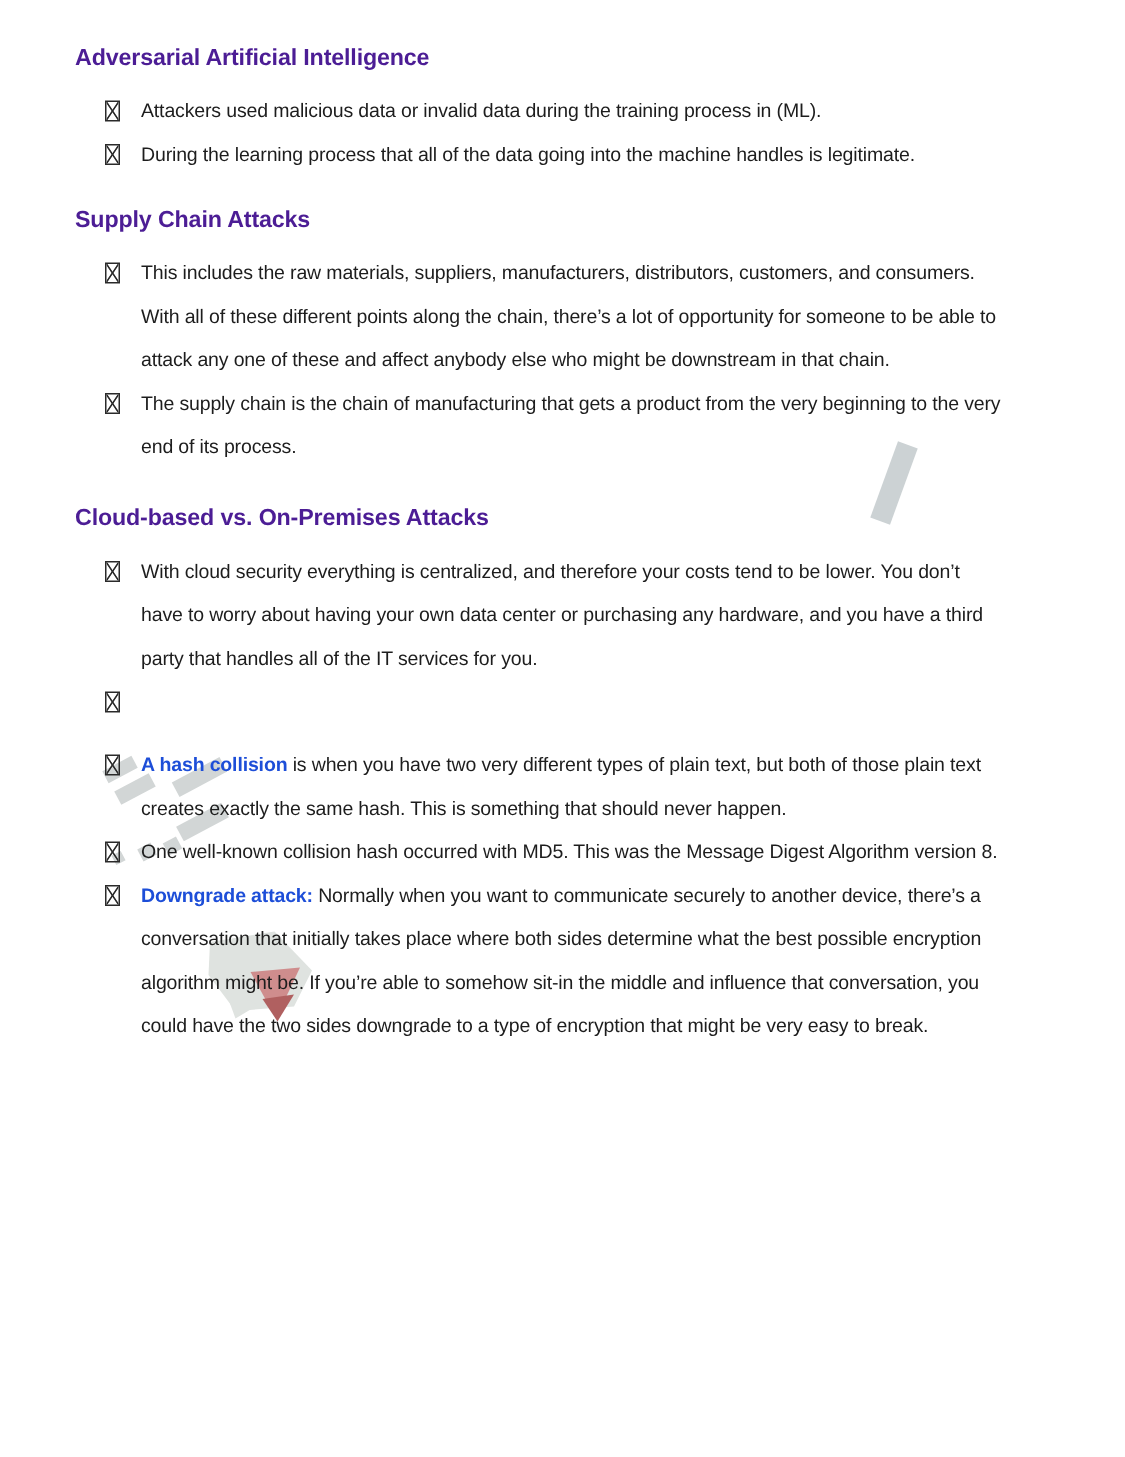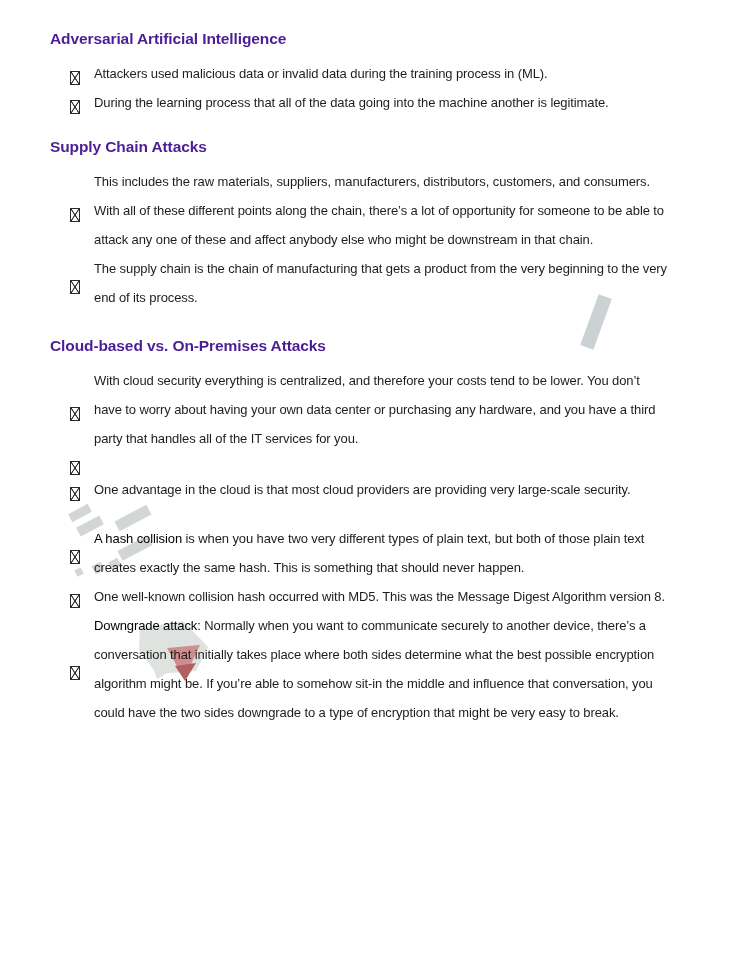--- a/index.html
+++ b/index.html
@@ -26,40 +26,40 @@
     line-height:20px;
     margin:0 0 10px 0;
   }
   .section{margin:0;}
   .section.s2{margin-top:20px;}
   .section.s3{margin-top:24px;}
   .section.s4{margin-top:20px;}
   .bullet{
     display:flex;
     padding-left:20px;
-    align-items:center;
+    align-items:flex-start;
   }
   .tofu{
     flex:0 0 auto;
     width:8px;height:12px;
     border:1.3px solid #2a2a2a;
     margin:8px 14px 0 0;
     background-image:
       linear-gradient(to top right, transparent 44%, #2a2a2a 48%, #2a2a2a 52%, transparent 56%),
       linear-gradient(to bottom right, transparent 44%, #2a2a2a 48%, #2a2a2a 52%, transparent 56%);
   }
   .btext{
     white-space:pre-wrap;
     font-size:13px;
     line-height:29px;
     letter-spacing:-0.1px;
     color:#1d1d1d;
     max-width:645px;
   }
-  .btext .bold-term{font-weight:normal;color:#000000;}
+  .btext .bold-term{font-weight:bold;color:#1d4ed8;}
 </style>
 </head>
 <body>
 
 <svg class="watermark-layer" width="750" height="971" viewBox="0 0 750 971">
   <rect x="-7" y="-27" width="14" height="54" transform="translate(596,322) rotate(20)" fill="#ccd2d4"></rect>
   <rect x="-11" y="-4.5" width="22" height="9" transform="translate(80,513) rotate(-28)" fill="#d2d6d6"></rect>
   <rect x="-13" y="-5" width="26" height="10" transform="translate(90,526) rotate(-28)" fill="#d2d6d6"></rect>
   <rect x="-18" y="-5.5" width="36" height="11" transform="translate(133,518) rotate(-28)" fill="#d2d6d6"></rect>
   <rect x="-17" y="-5.5" width="34" height="11" transform="translate(135,548) rotate(-28)" fill="#d2d6d6"></rect>
@@ -75,21 +75,21 @@
 <div class="page">
 
   <div class="section s1">
     <h2 class="section-heading">Adversarial Artificial Intelligence</h2>
     <div class="bullet">
       <span class="tofu"></span>
       <div class="btext">Attackers used malicious data or invalid data during the training process in (ML).</div>
     </div>
     <div class="bullet">
       <span class="tofu"></span>
-      <div class="btext">During the learning process that all of the data going into the machine another is legitimate.</div>
+      <div class="btext">During the learning process that all of the data going into the machine handles is legitimate.</div>
     </div>
   </div>
 
   <div class="section s2">
     <h2 class="section-heading">Supply Chain Attacks</h2>
     <div class="bullet">
       <span class="tofu"></span>
       <div class="btext">This includes the raw materials, suppliers, manufacturers, distributors, customers, and consumers.
 With all of these different points along the chain, there’s a lot of opportunity for someone to be able to
 attack any one of these and affect anybody else who might be downstream in that chain.</div>
@@ -105,24 +105,20 @@
     <h2 class="section-heading">Cloud-based vs. On-Premises Attacks</h2>
     <div class="bullet">
       <span class="tofu"></span>
       <div class="btext">With cloud security everything is centralized, and therefore your costs tend to be lower. You don’t
 have to worry about having your own data center or purchasing any hardware, and you have a third
 party that handles all of the IT services for you.</div>
     </div>
     <div class="bullet">
       <span class="tofu"></span>
     </div>
-    <div class="bullet">
-      <span class="tofu"></span>
-      <div class="btext">One advantage in the cloud is that most cloud providers are providing very large-scale security.</div>
-    </div>
   </div>
 
   <div class="section s4">
     <div class="bullet">
       <span class="tofu"></span>
       <div class="btext"><span class="bold-term">A hash collision</span><span> is when you have two very different types of plain text, but both of those plain text
 creates exactly the same hash. This is something that should never happen.</span></div>
     </div>
     <div class="bullet">
       <span class="tofu"></span>

